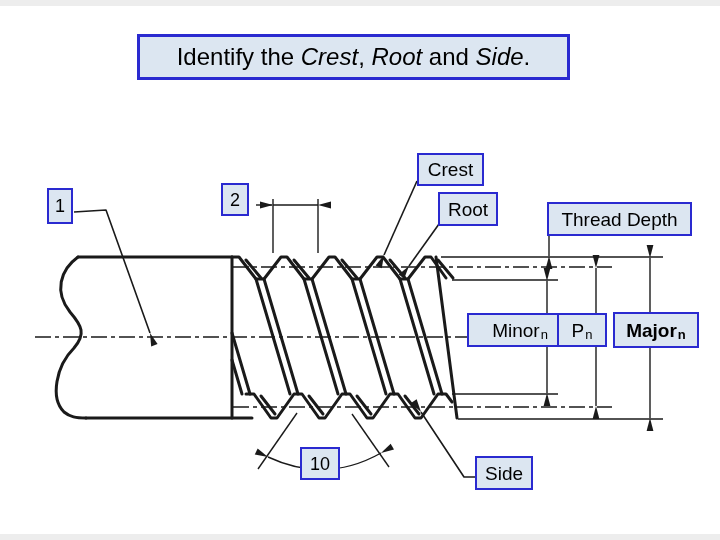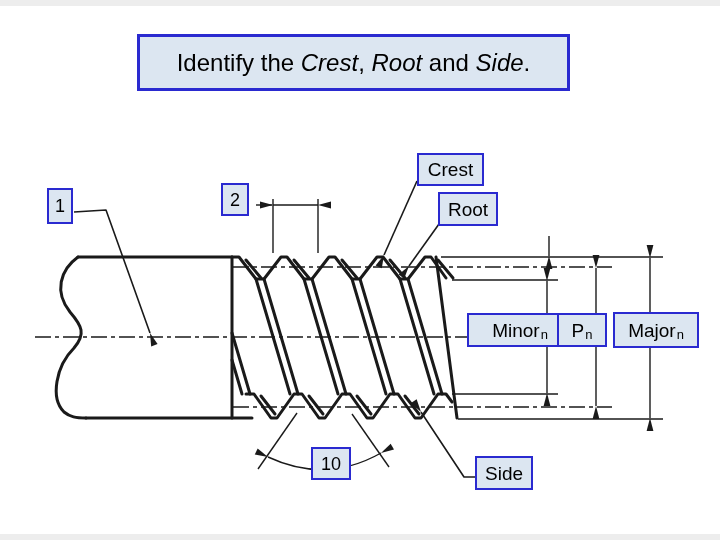--- a/index.html
+++ b/index.html
@@ -12,35 +12,35 @@
   #band-bottom{bottom:0;}
   svg{position:absolute;left:0;top:0;}
   .lbl{
     position:absolute;box-sizing:border-box;
     background:#dce6f1;border:2.5px solid #2a2ad0;
     display:flex;align-items:center;justify-content:center;
     color:#000;font-size:19px;line-height:1;white-space:nowrap;
   }
   .lbl .sub{font-size:13px;position:relative;top:4px;margin-left:1px;}
   #title-box{
-    position:absolute;left:137px;top:34px;width:433px;height:57px;
+    position:absolute;left:137px;top:34px;width:433px;height:46px;
     box-sizing:border-box;background:#dce6f1;border:3px solid #2a2ad0;
     display:flex;align-items:center;justify-content:center;
     font-size:24px;color:#000;white-space:pre;
   }
   #title-box .it{font-style:italic;}
   #box-1{left:47px;top:188px;width:26px;height:36px;font-size:18px;}
   #box-2{left:221px;top:183px;width:28px;height:33px;font-size:18px;}
   #box-crest{left:417px;top:153px;width:67px;height:33px;}
   #box-root{left:438px;top:192px;width:60px;height:34px;}
   #box-threaddepth{left:547px;top:202px;width:145px;height:34px;}
   #box-minor{left:467px;top:313px;width:106px;height:34px;}
   #box-pitch{left:557px;top:313px;width:50px;height:34px;}
-  #box-major{left:613px;top:312px;width:86px;height:36px;}
-  #box-10{left:300px;top:447px;width:40px;height:33px;font-size:18px;margin-left:11px;}
+  #box-major{left:613px;top:312px;width:86px;height:36px;font-weight:bold;}
+  #box-10{left:300px;top:447px;width:40px;height:33px;font-size:18px;}
   #box-side{left:475px;top:456px;width:58px;height:34px;}
 </style>
 </head>
 <body>
 
 <div id="slide">
   <div class="edge-band" id="band-top"></div>
   <div class="edge-band" id="band-bottom"></div>
 
   <svg width="720" height="540" viewBox="0 0 720 540">
@@ -133,20 +133,23 @@
   </div>
   <div class="lbl" id="box-2">
     <span>2</span>
   </div>
   <div class="lbl" id="box-crest">
     <span>Crest</span>
   </div>
   <div class="lbl" id="box-root">
     <span>Root</span>
   </div>
+  <div class="lbl" id="box-threaddepth">
+    <span>Thread Depth</span>
+  </div>
   <div class="lbl" id="box-minor">
     <span>Minor</span>
       <span class="sub">n</span>
   </div>
   <div class="lbl" id="box-pitch">
     <span>P</span>
       <span class="sub">n</span>
   </div>
   <div class="lbl" id="box-major">
     <span>Major</span>

